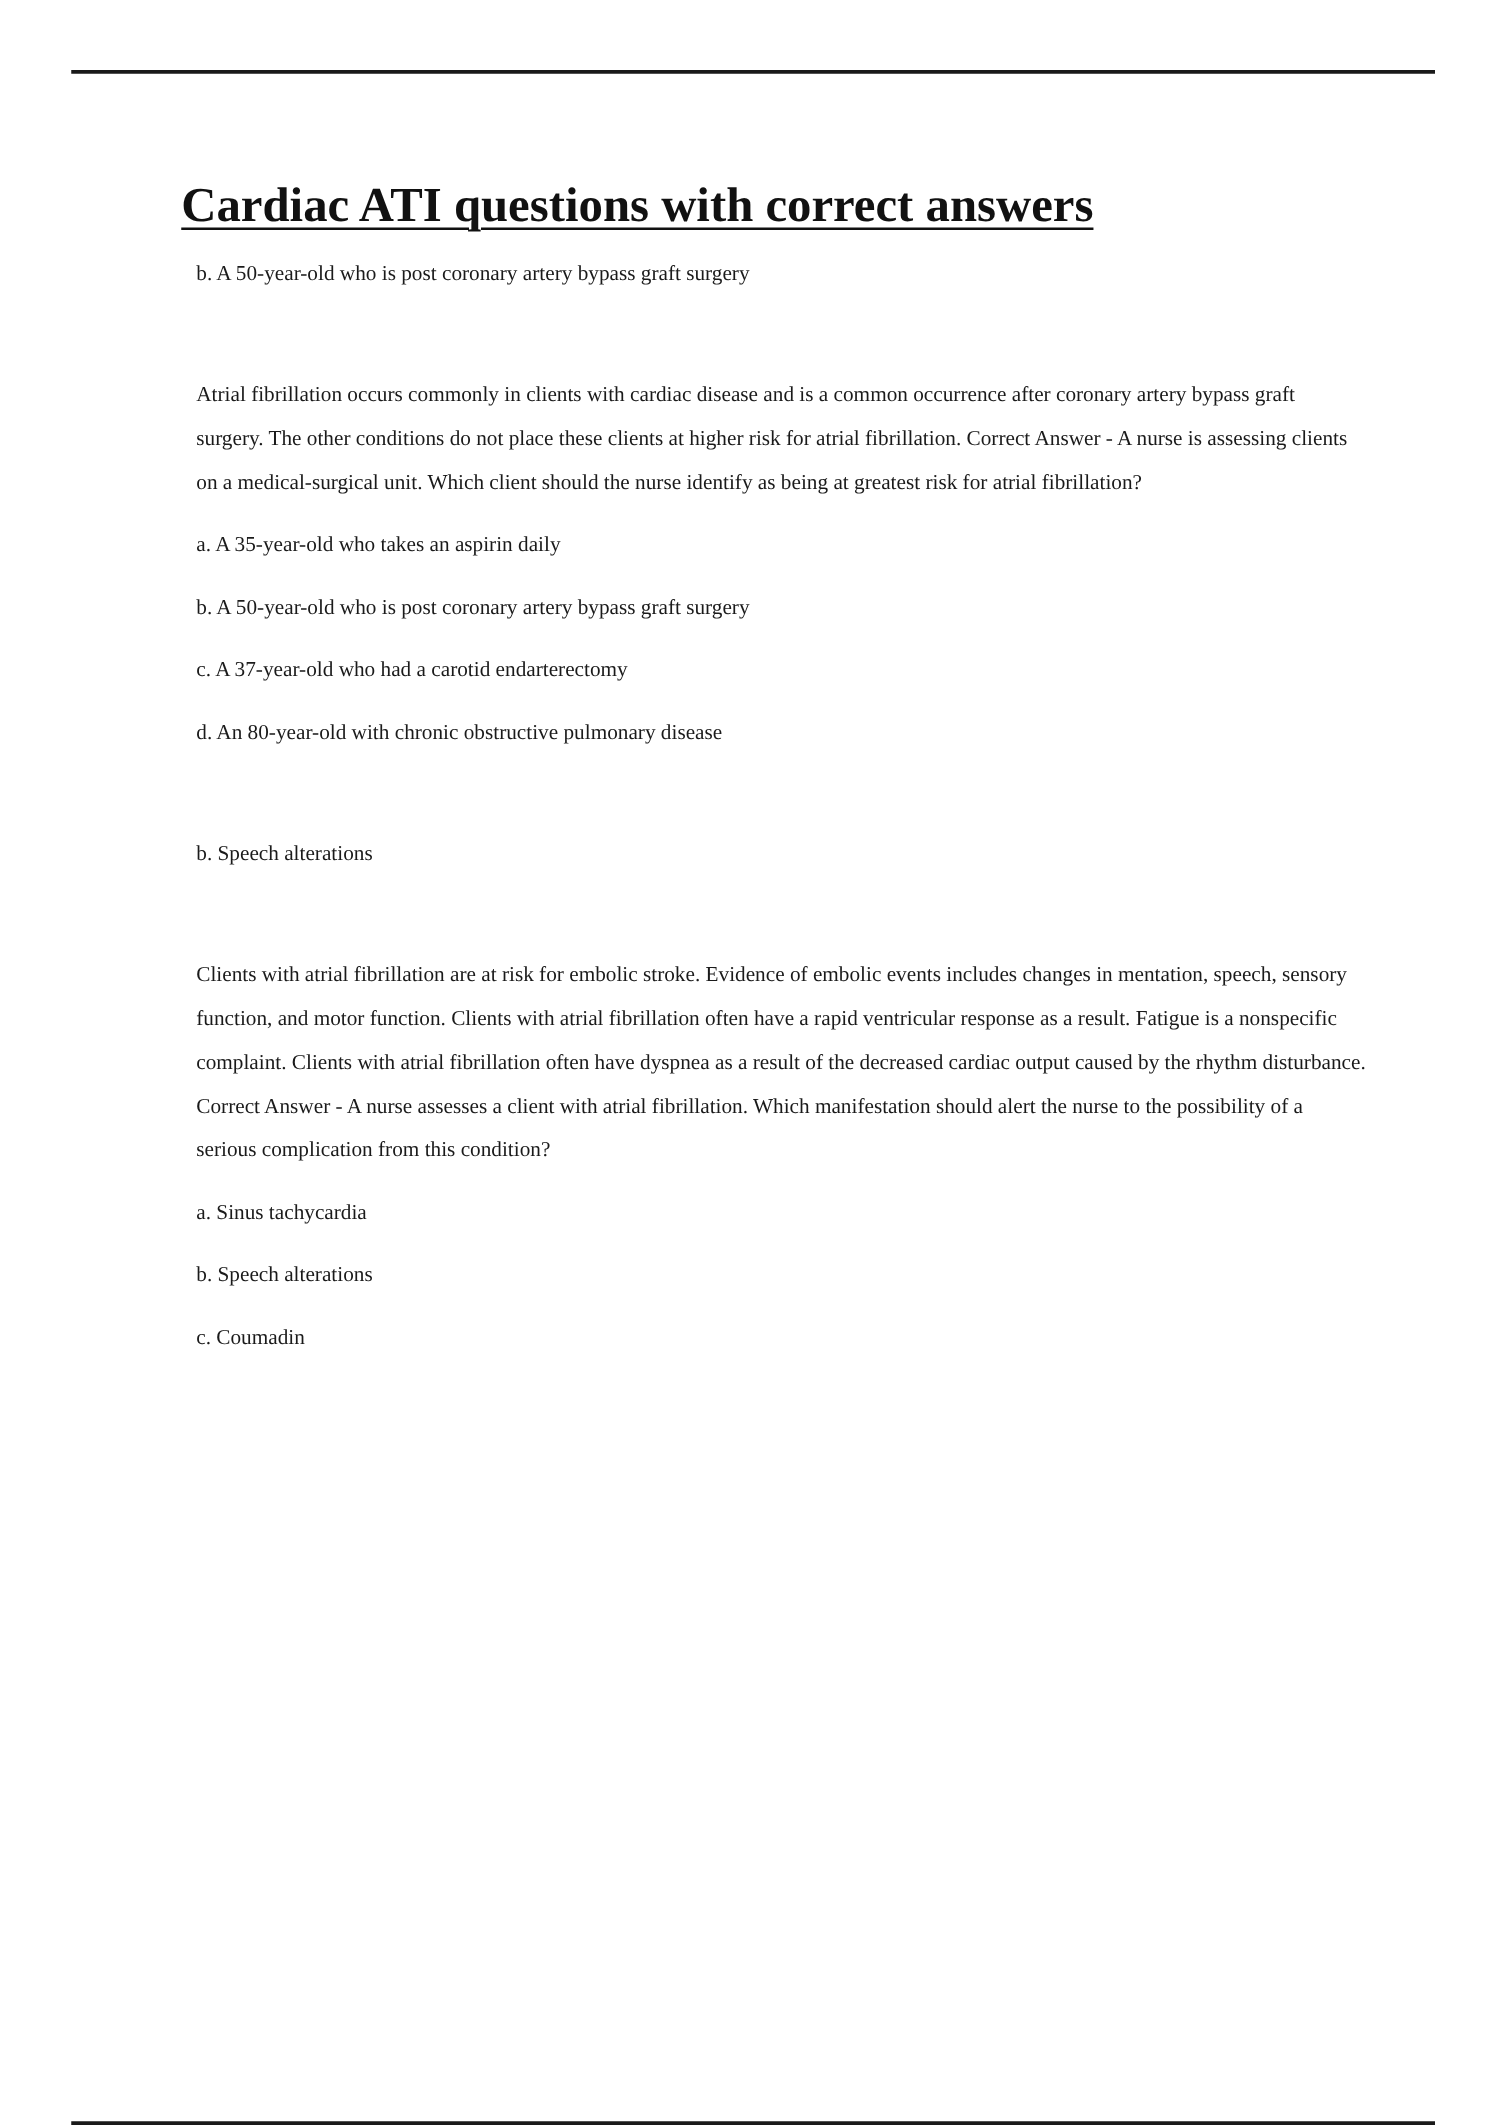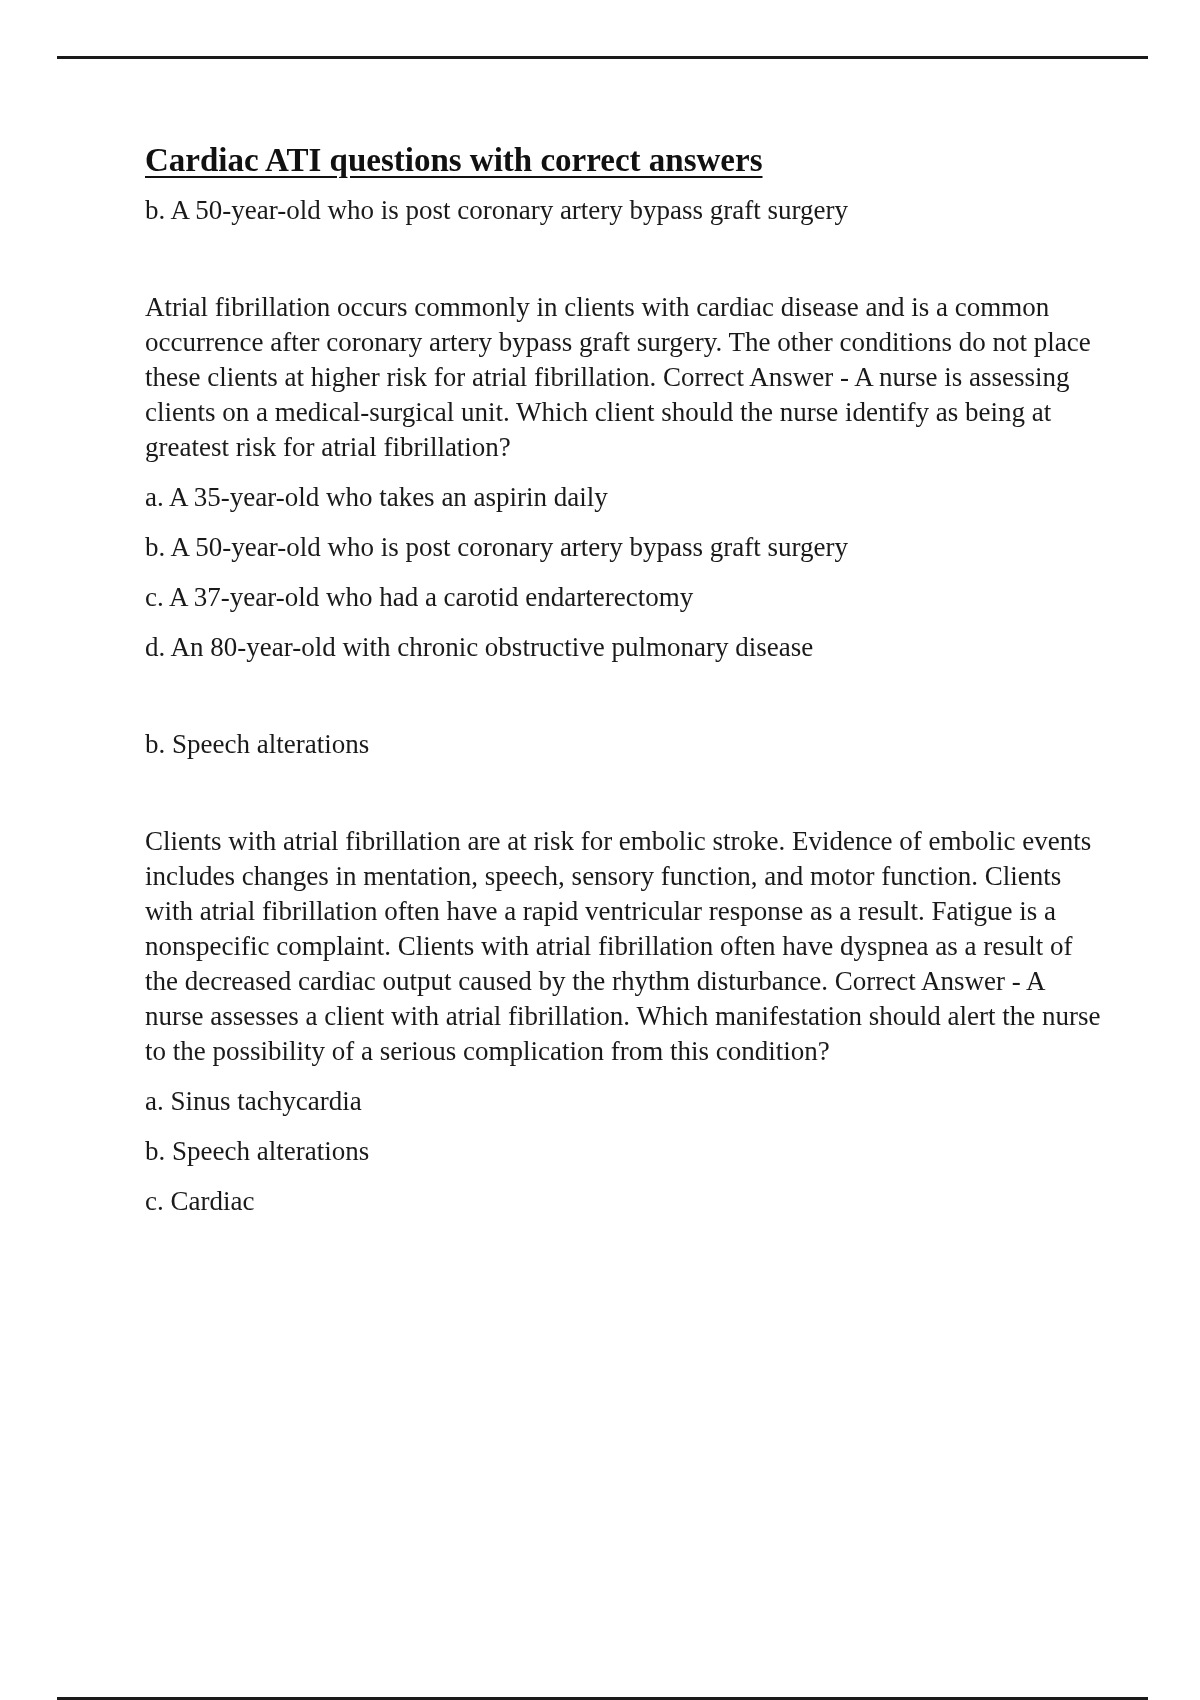--- a/index.html
+++ b/index.html
@@ -2,23 +2,23 @@
 <html><head>
   <meta charset="utf-8">
   <style>
     html, body { margin: 0; padding: 0; background: #ffffff; }
     body { width: 1200px; height: 1700px; position: relative; overflow: hidden;
            font-family: "Liberation Serif", "DejaVu Serif", serif; color: #1a1a1a; }
     .rule { position: absolute; left: 57px; width: 1091px; height: 3px; background: #1a1a1a; }
     .rule.top { top: 56px; }
     .rule.bottom { top: 1697px; }
     .content { position: absolute; left: 145px; top: 142px; width: 960px; }
-    h1 { margin: 0; font-size: 33px; font-weight: bold; text-decoration: underline;
+    h1 { margin: 0; font-size: 39px; font-weight: bold; text-decoration: underline;
          text-decoration-thickness: 2px; text-underline-offset: 5px; letter-spacing: 0px; color: #111; }
-    p { margin: 0; font-size: 27px; line-height: 35px; }
+    p { margin: 12px; font-size: 17px; line-height: 35px; }
     .ans { margin-top: 14px; }
     .para { margin-top: 62px; }
     .opt { margin-top: 15px; }
     .opt.first { margin-top: 15px; }
     .gap-ans { margin-top: 62px; }
     #s2-para { margin-top: 62px; }
     #s3-ans { margin-top: 62px; }
   </style>
 </head>
 <body>
@@ -32,17 +32,17 @@
   <p class="para">Atrial fibrillation occurs commonly in clients with cardiac disease and is a common occurrence after coronary artery bypass graft surgery. The other conditions do not place these clients at higher risk for atrial fibrillation. Correct Answer - A nurse is assessing clients on a medical-surgical unit. Which client should the nurse identify as being at greatest risk for atrial fibrillation?</p>
   <p class="opt first">a. A 35-year-old who takes an aspirin daily</p>
   <p class="opt">b. A 50-year-old who is post coronary artery bypass graft surgery</p>
   <p class="opt">c. A 37-year-old who had a carotid endarterectomy</p>
   <p class="opt">d. An 80-year-old with chronic obstructive pulmonary disease</p>
 
   <p class="gap-ans">b. Speech alterations</p>
   <p id="s2-para">Clients with atrial fibrillation are at risk for embolic stroke. Evidence of embolic events includes changes in mentation, speech, sensory function, and motor function. Clients with atrial fibrillation often have a rapid ventricular response as a result. Fatigue is a nonspecific complaint. Clients with atrial fibrillation often have dyspnea as a result of the decreased cardiac output caused by the rhythm disturbance. Correct Answer - A nurse assesses a client with atrial fibrillation. Which manifestation should alert the nurse to the possibility of a serious complication from this condition?</p>
   <p class="opt first">a. Sinus tachycardia</p>
   <p class="opt">b. Speech alterations</p>
-  <p class="opt">c. Cardiac</p>
+  <p class="opt">c. Coumadin</p>
 
 </div>
 
 <div class="rule bottom"></div>
 
 </body></html>

